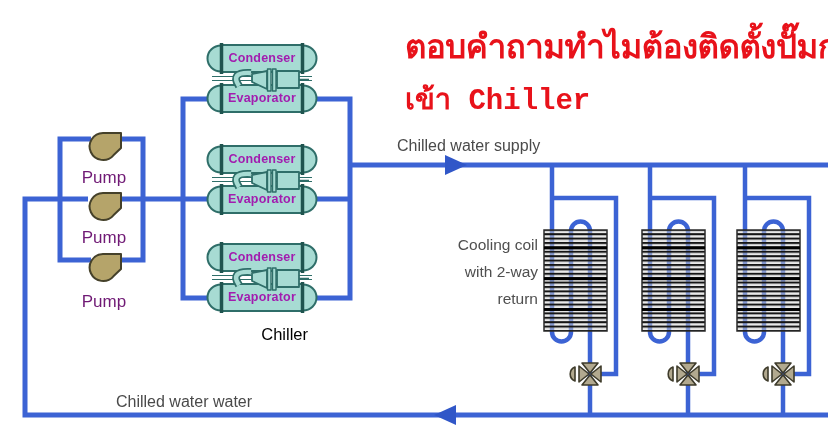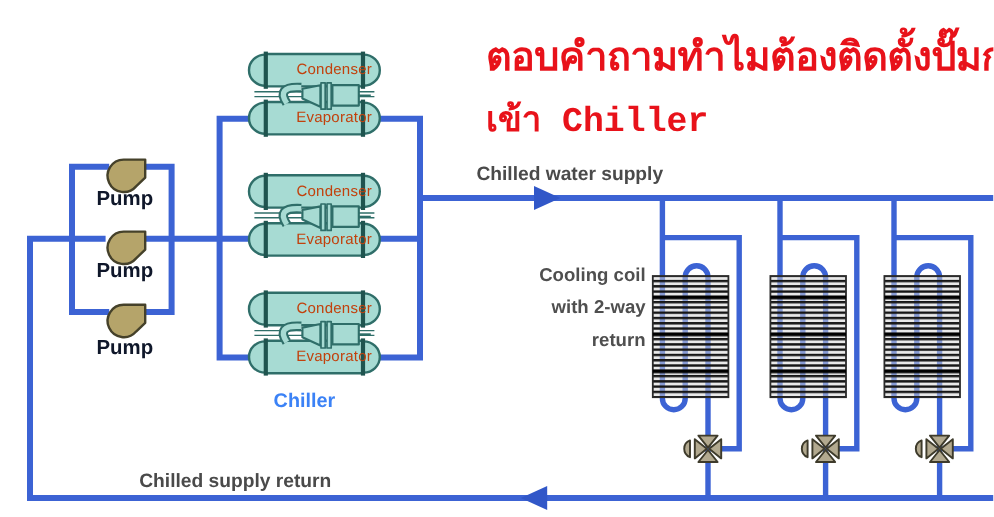--- a/index.html
+++ b/index.html
@@ -1,25 +1,25 @@
 <!DOCTYPE html>
 <html><head>
 <meta charset="utf-8">
 <style>
   html,body{margin:0;padding:0;background:#ffffff;}
   #stage{
     position:relative;width:828px;height:431px;background:#ffffff;overflow:hidden;
     font-family:"Liberation Sans","DejaVu Sans",sans-serif;
   }
   #pipes{position:absolute;left:0;top:0;}
-  .lbl{position:absolute;color:#4a4a4a;white-space:nowrap;font-weight:bold;}
-  .lbl-pump{width:76px;text-align:center;font-size:17px;color:#0f172a;}
-  .lbl-vessel{width:96px;text-align:right;font-size:12.5px;font-weight:normal;
-    color:#c2410c;letter-spacing:0.2px;}
-  .lbl-chiller{width:80px;text-align:left;font-size:16.5px;color:#3b82f6;}
+  .lbl{position:absolute;color:#4a4a4a;white-space:nowrap;}
+  .lbl-pump{width:76px;text-align:center;font-size:17px;color:#701a75;margin-top:12px;}
+  .lbl-vessel{width:96px;text-align:center;font-size:12.5px;font-weight:bold;
+    color:#a21caf;letter-spacing:0.2px;}
+  .lbl-chiller{width:80px;text-align:right;font-size:16.5px;color:#000000;}
   .lbl-flow{font-size:16px;color:#4a4a4a;}
   .lbl-coil{width:120px;text-align:right;font-size:15.5px;line-height:27px;color:#4f4f4f;}
   .heading{position:absolute;left:405px;color:#e8121a;font-weight:bold;white-space:nowrap;}
   .heading-1{top:20px;font-size:33px;letter-spacing:-0.5px;}
   .heading-2{top:76px;font-size:29px;font-family:Liberation Mono, monospace;}
 </style>
 </head>
 <body>
 
 <div id="stage">
@@ -208,20 +208,20 @@
   <div class="lbl lbl-vessel" style="left:214px;top:51px;">Condenser</div>
   <div class="lbl lbl-vessel" style="left:214px;top:91px;">Evaporator</div>
   <div class="lbl lbl-vessel" style="left:214px;top:152px;">Condenser</div>
   <div class="lbl lbl-vessel" style="left:214px;top:192px;">Evaporator</div>
   <div class="lbl lbl-vessel" style="left:214px;top:250px;">Condenser</div>
   <div class="lbl lbl-vessel" style="left:214px;top:290px;">Evaporator</div>
 
   <div class="lbl lbl-chiller" style="left:228px;top:325px;">Chiller</div>
 
   <div class="lbl lbl-flow" style="left:397px;top:137px;">Chilled water supply</div>
-  <div class="lbl lbl-flow" style="left:116px;top:393px;">Chilled supply return</div>
-
-  <div class="lbl lbl-coil" style="left:418px;top:216px;">
+  <div class="lbl lbl-flow" style="left:116px;top:393px;">Chilled water water</div>
+
+  <div class="lbl lbl-coil" style="left:418px;top:231px;">
     <div>Cooling coil</div>
     <div>with 2-way</div>
     <div>return</div>
   </div>
 </div>
 
 </body></html>

